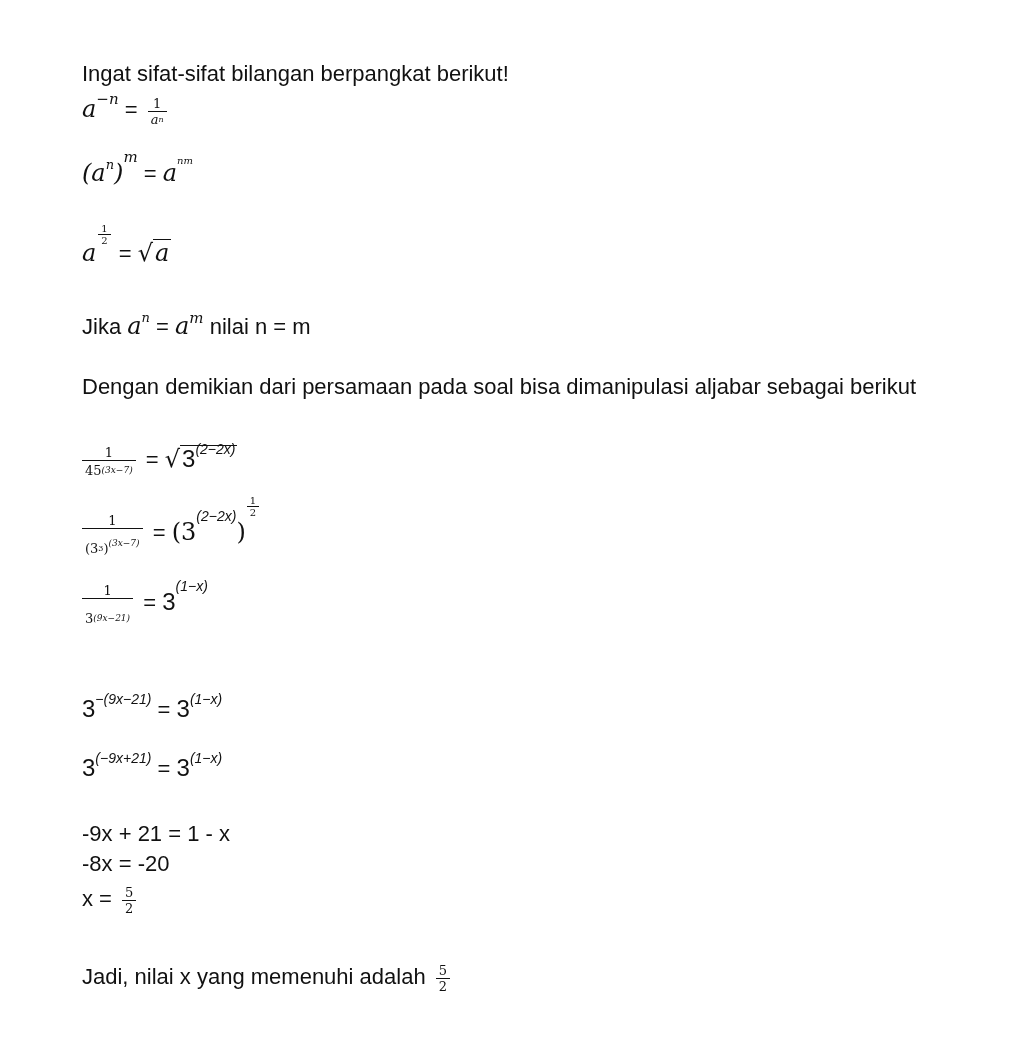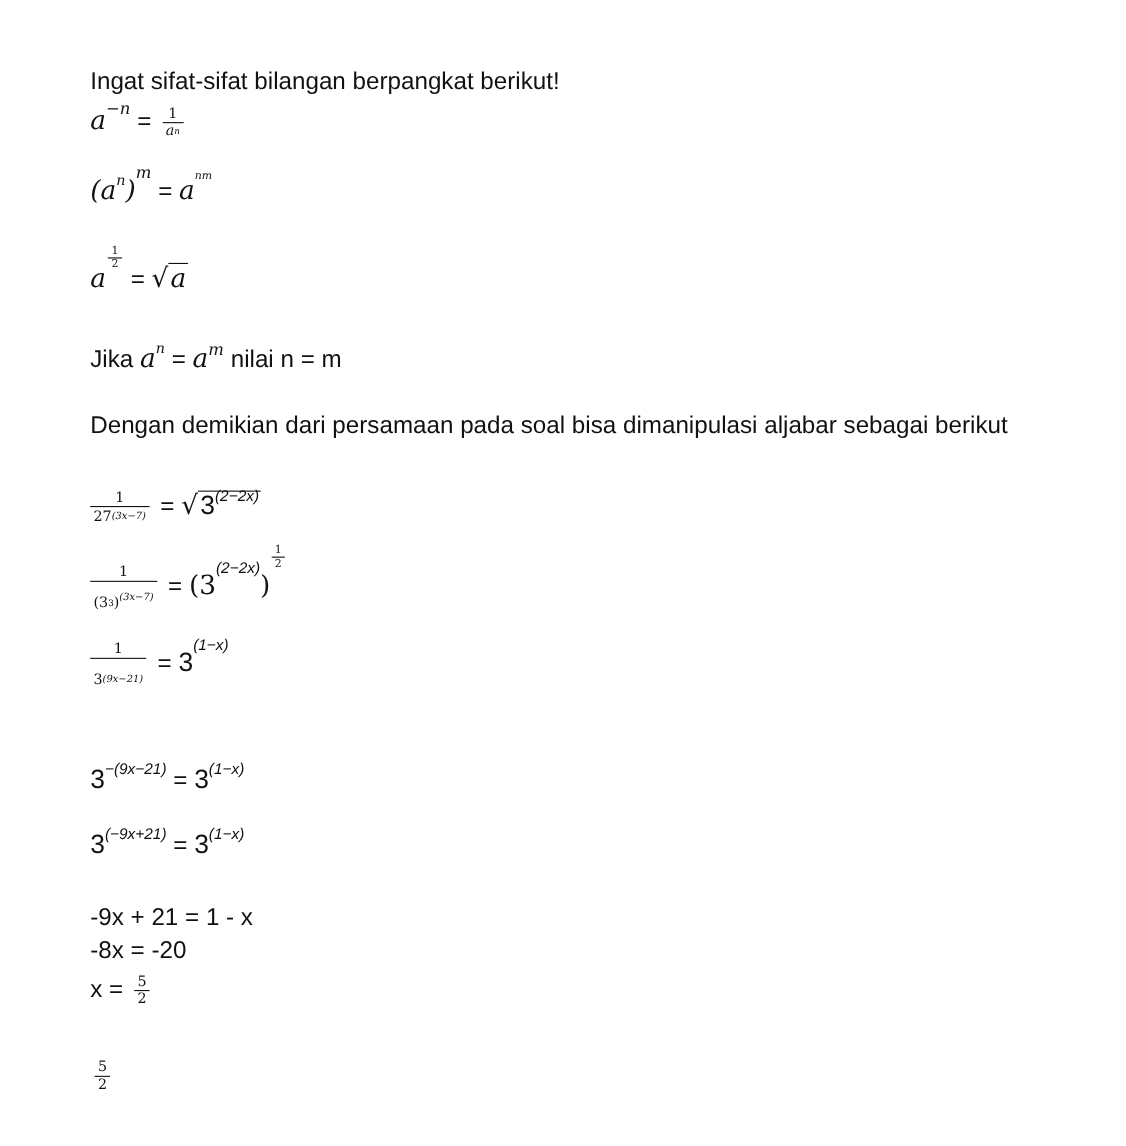--- a/index.html
+++ b/index.html
@@ -55,21 +55,21 @@
   <span>=</span>
   <span class="m big">a</span><span class="m sup" style="font-size:15px;">m</span>
   <span>nilai n = m</span>
 </div>
 
 <div class="line" style="top:374px;">Dengan demikian dari persamaan pada soal bisa dimanipulasi aljabar sebagai berikut</div>
 
 <div class="line" style="top:445px;">
   <span class="frac" style="margin-left:0;">
     <span class="num">1</span>
-    <span class="den" style="padding-top:2px;"><span>27</span><span style="font-size:9px;vertical-align:top;" class="m">(3x−7)</span></span>
+    <span class="den" style="padding-top:2px;"><span>45</span><span style="font-size:9px;vertical-align:top;" class="m">(3x−7)</span></span>
   </span>
   <span>=</span>
   <span class="sqrt"><span class="rad">√</span><span class="body"><span class="big">3</span><span class="supb m">(2−2x)</span></span></span>
 </div>
 
 <div class="line" style="top:513px;">
   <span class="frac" style="margin-left:0;">
     <span class="num">1</span>
     <span class="den" style="padding-top:12px;"><span>(3</span><span style="font-size:8px;vertical-align:top;">3</span><span>)</span><span class="m" style="font-size:9px;vertical-align:top;position:relative;top:-5px;">(3x−7)</span></span>
   </span>
@@ -106,17 +106,18 @@
 
 <div class="line" style="top:885px;">
   <span>x =</span>
   <span class="frac">
       <span class="num">5</span>
       <span class="den">2</span>
     </span>
 </div>
 
 <div class="line" style="top:963px;">
+  <span>Jadi, nilai x yang memenuhi adalah</span>
   <span class="frac">
       <span class="num">5</span>
       <span class="den">2</span>
     </span>
 </div>
 
 </body></html>

